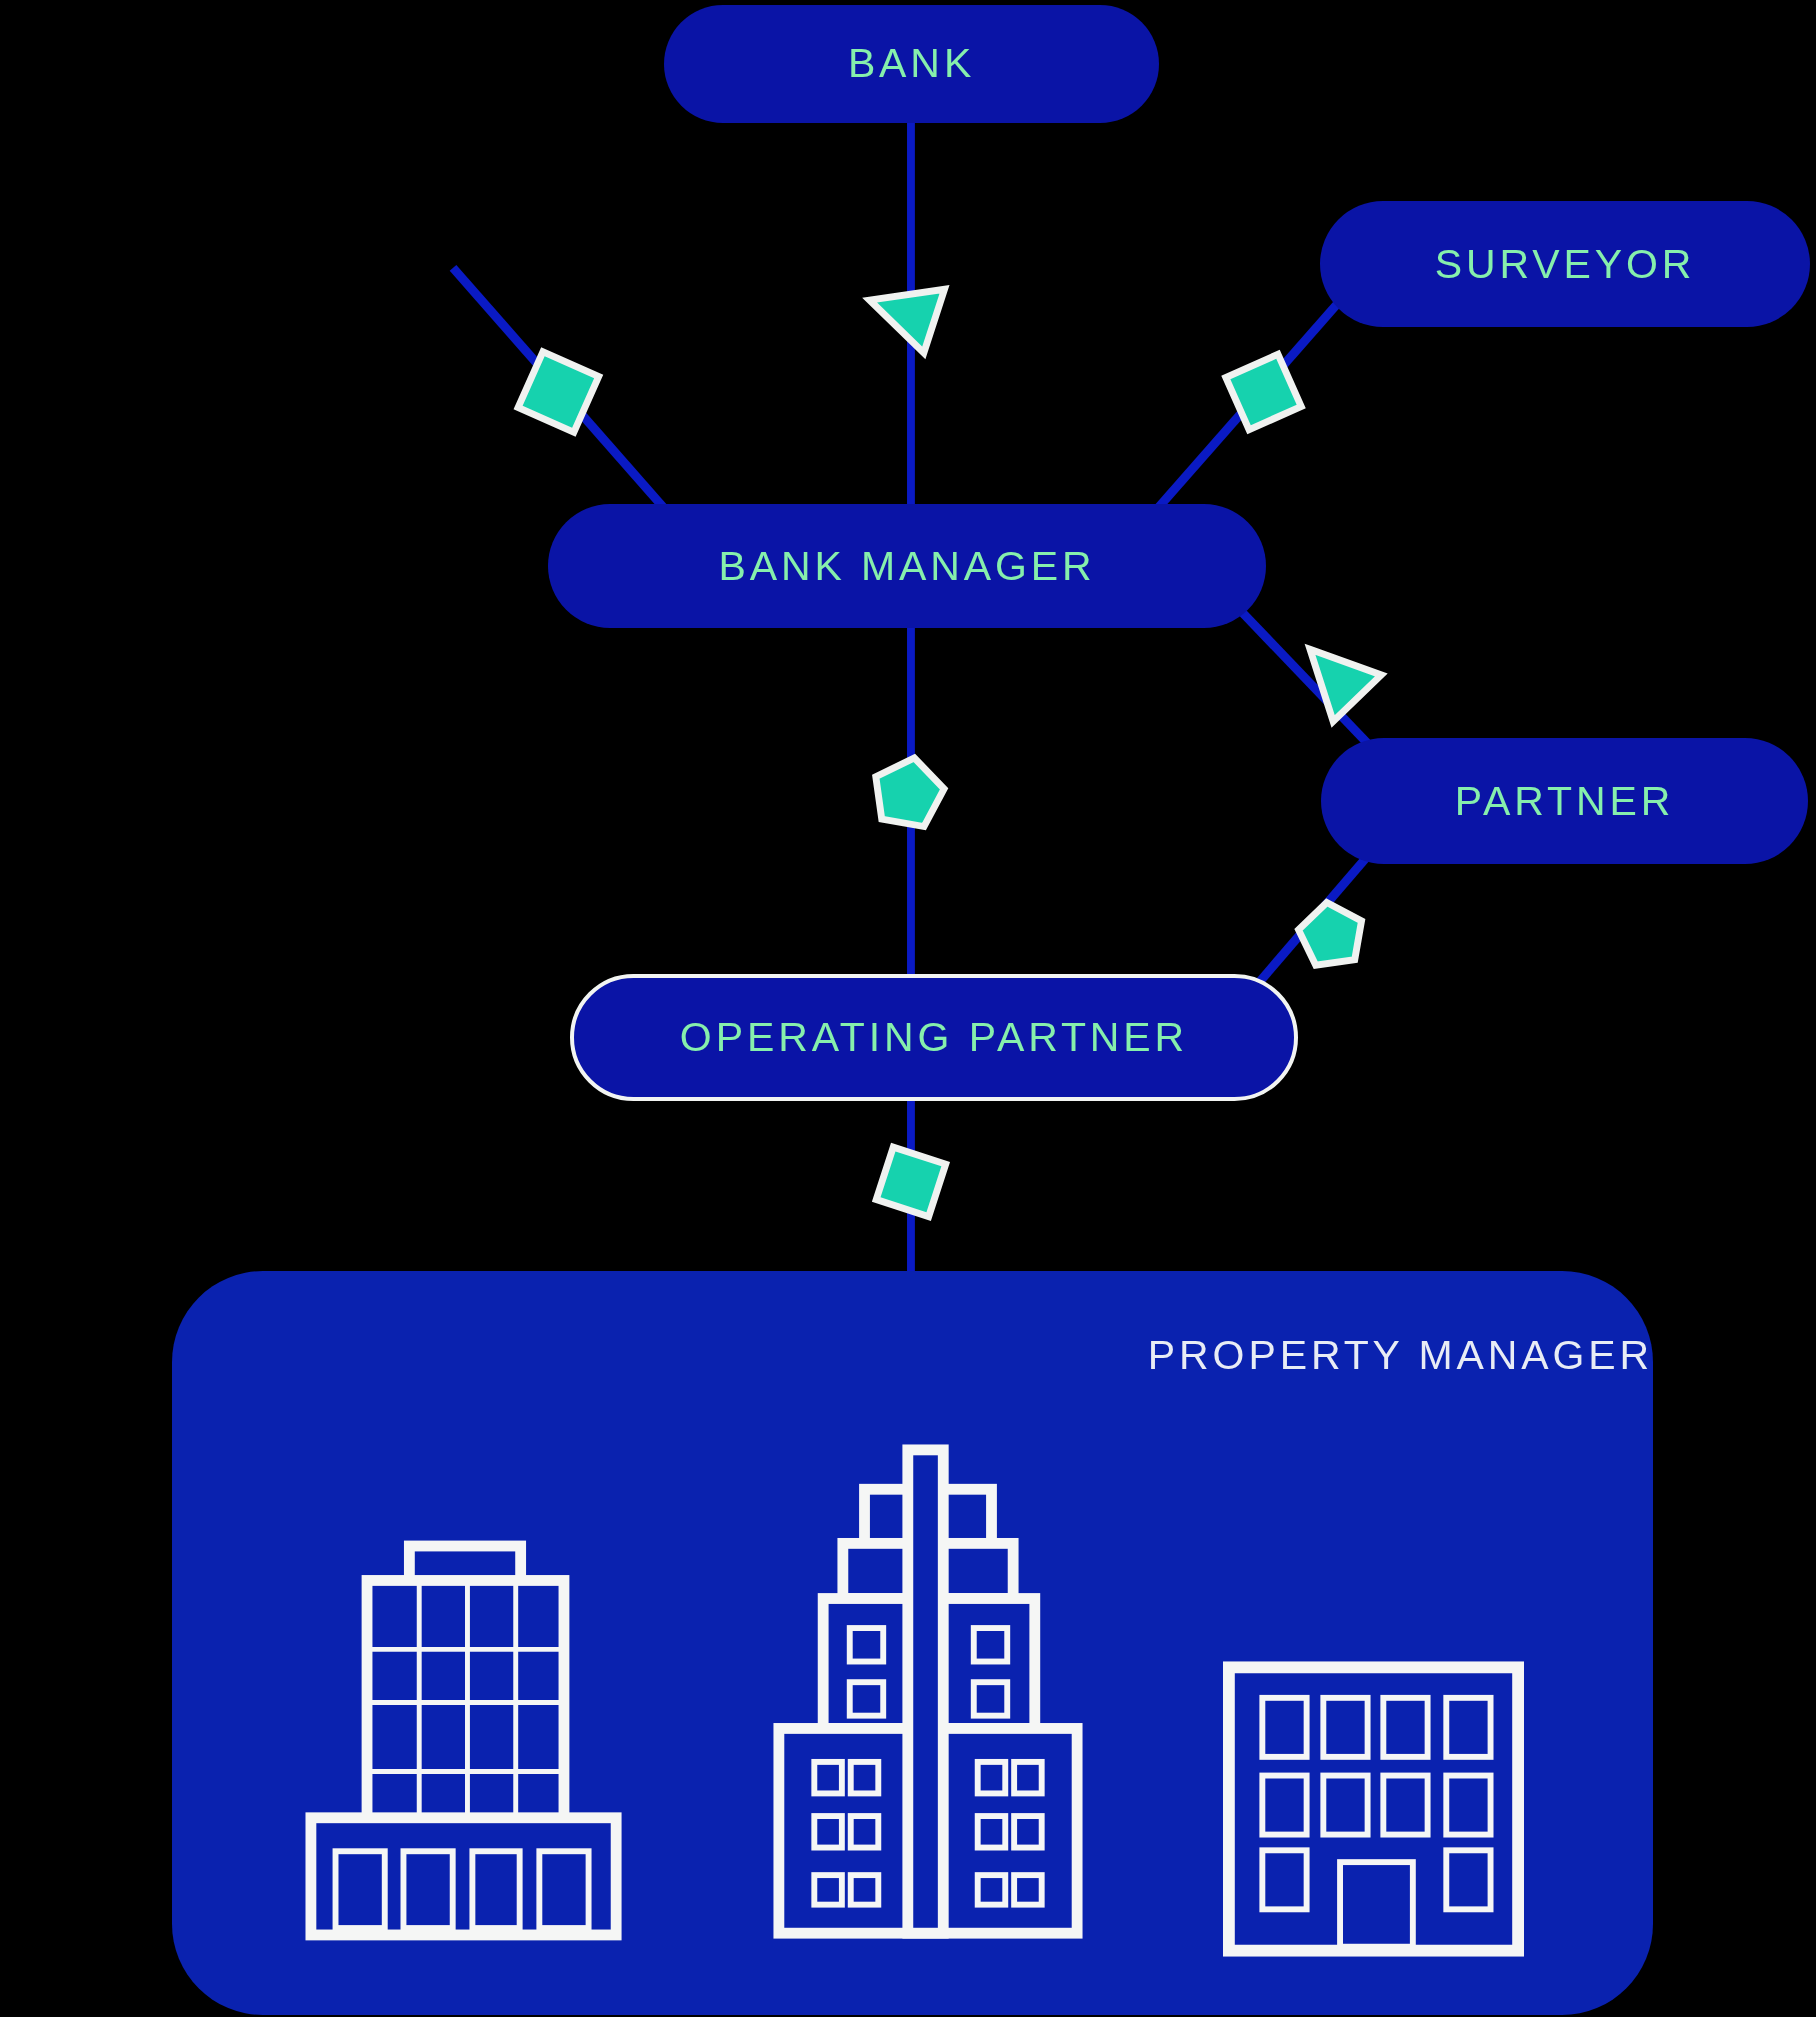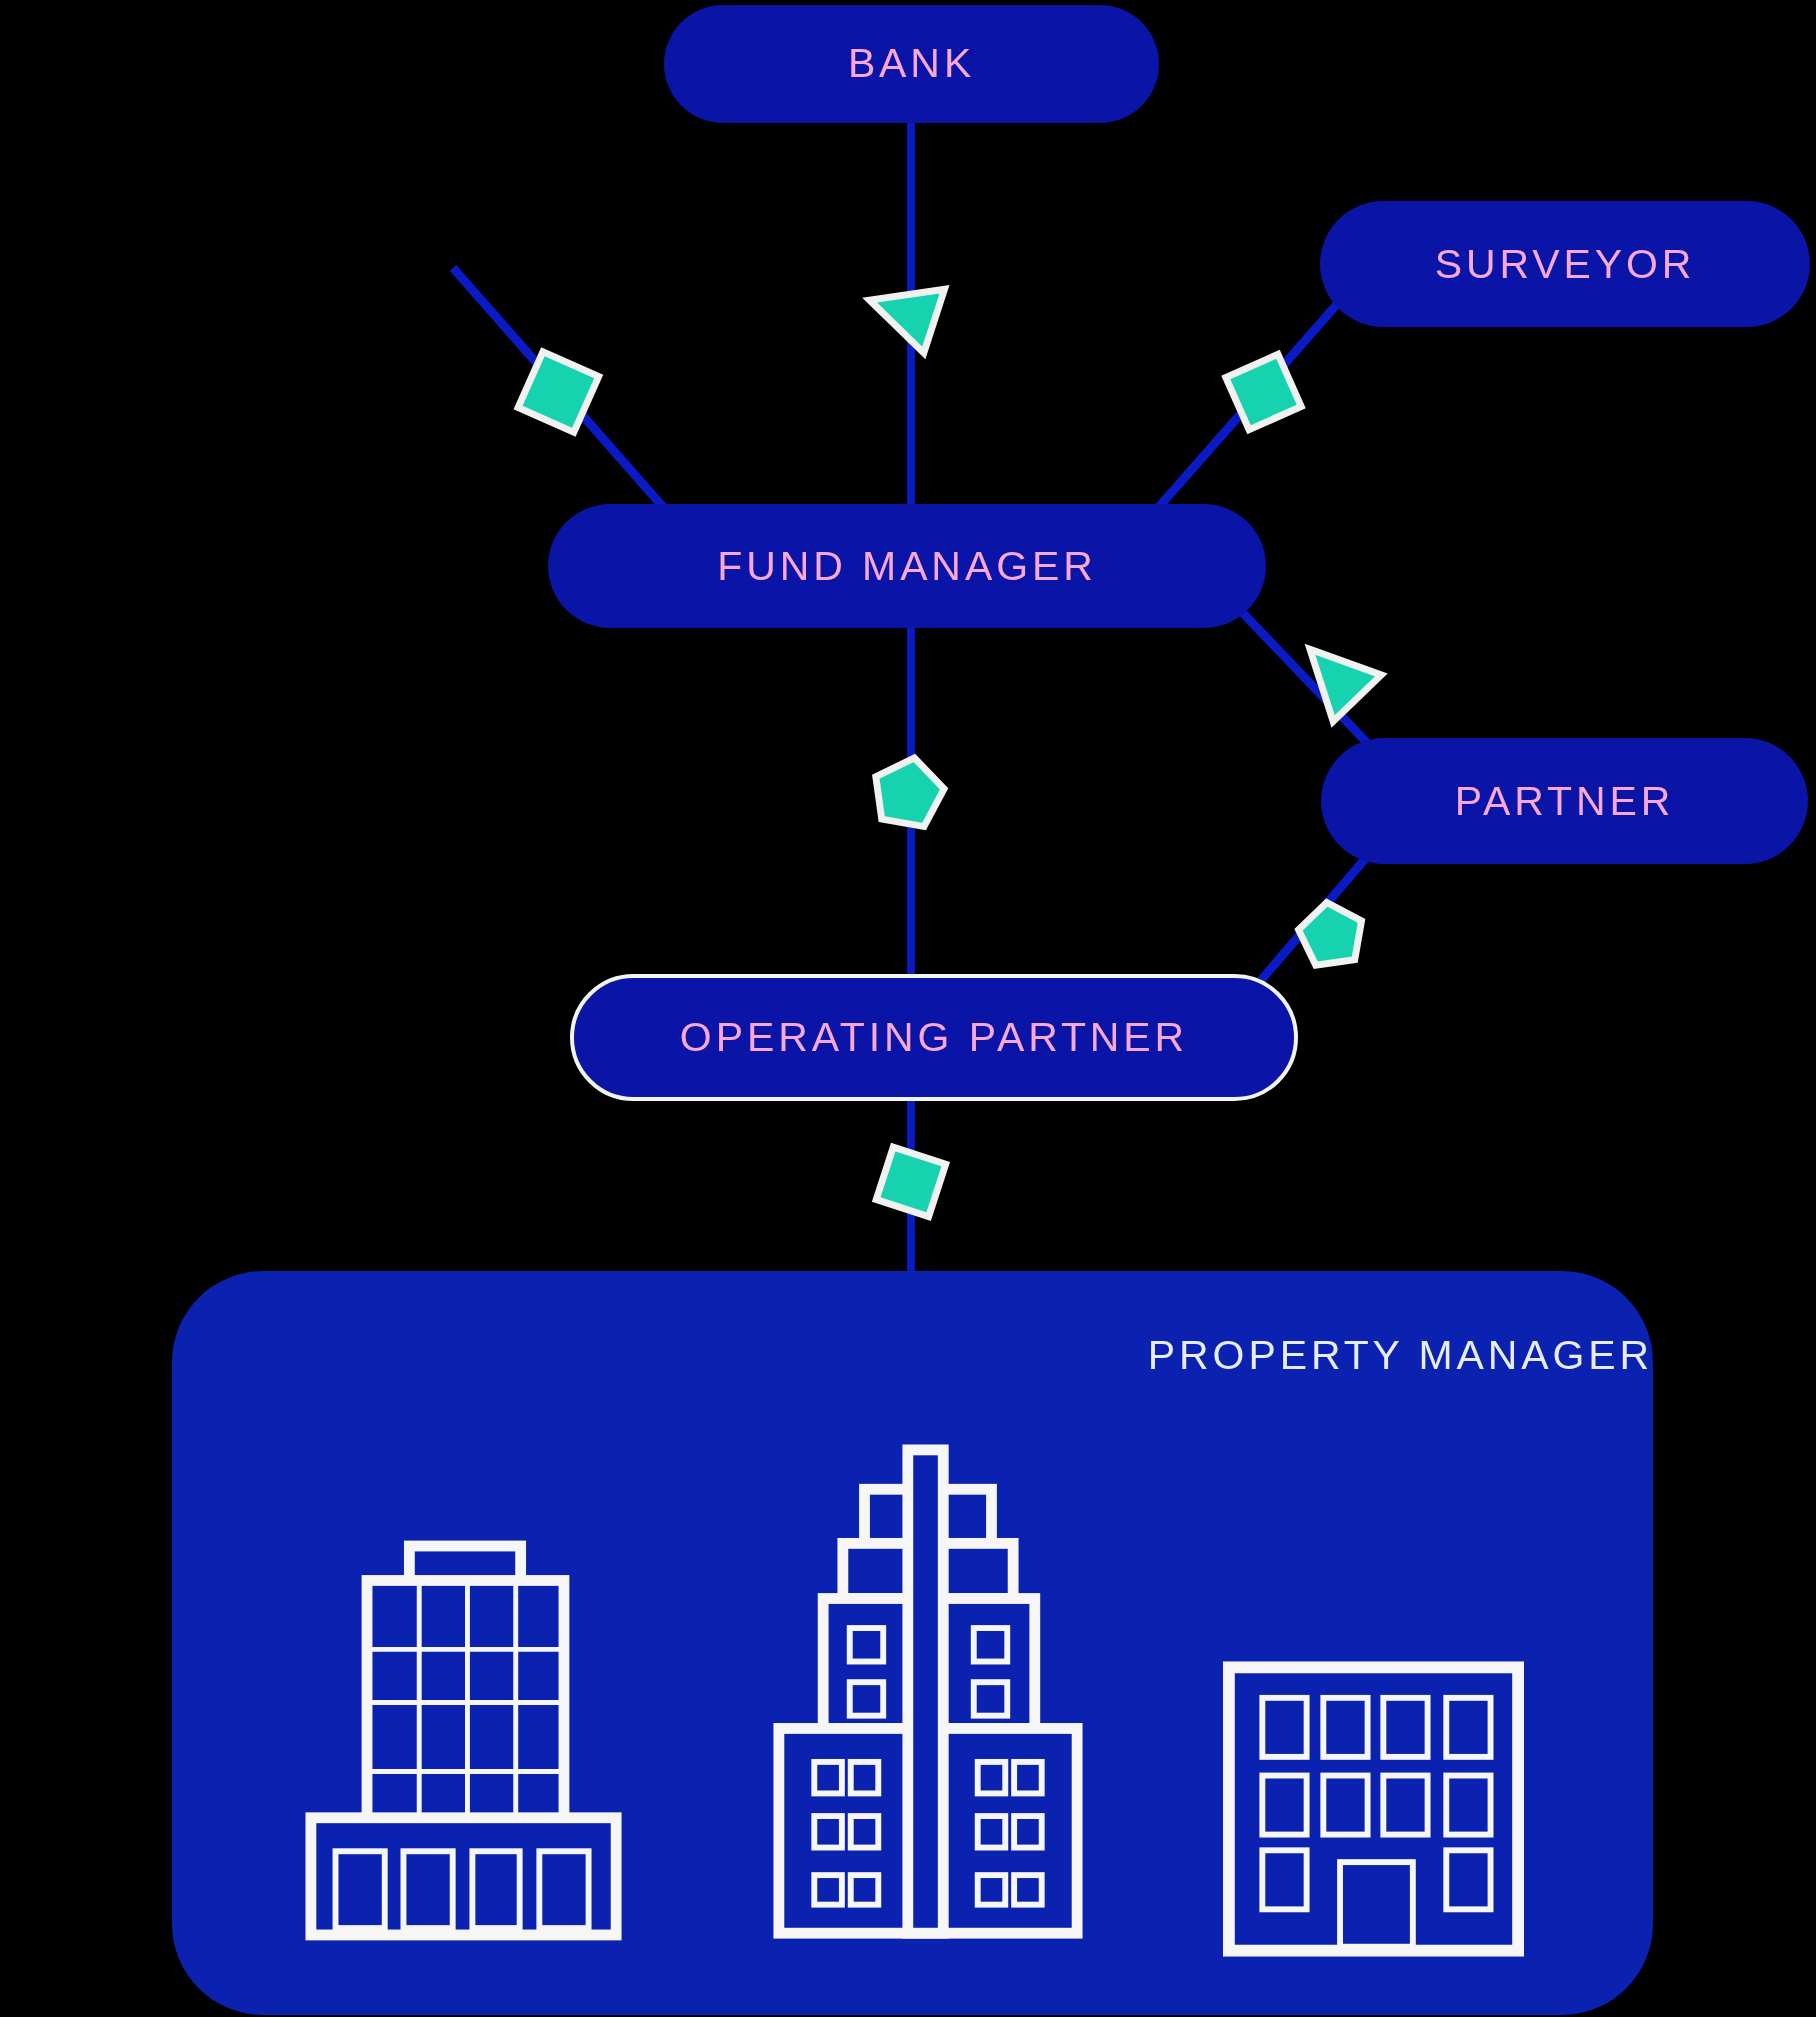--- a/index.html
+++ b/index.html
@@ -9,21 +9,21 @@
     background:#000000;
     overflow:hidden;
     font-family:"Liberation Sans", sans-serif;
   }
   #overlay{position:absolute;left:0;top:0;z-index:1;}
   .pill{
     position:absolute;z-index:2;
     background:#0A14A6;
     border-radius:984px;
     display:flex;align-items:center;justify-content:center;
-    color:#f9a8d4;
+    color:#86efac;
     font-size:41px;font-weight:300;letter-spacing:3.9px;
     box-sizing:border-box;
     white-space:nowrap;
   }
   .pill.bordered{border:4.9px solid #F2F4F2;}
   #node-bank{left:664px;top:4.9px;width:495px;height:118px;}
   #node-insurance{left:7.9px;top:203px;width:493px;height:122px;}
   #node-surveyor{left:1320px;top:201px;width:490px;height:126px;}
   #node-fund-manager{left:548px;top:504px;width:718px;height:124px;}
   #node-broker{left:1321px;top:738px;width:487px;height:126px;}
@@ -66,21 +66,21 @@
     <rect x="-28" y="-28" width="56" height="56" transform="translate(925,1200) rotate(18)" fill="#16D2AE" stroke="#F0F2F0" stroke-width="7"></rect>
   </svg>
 
   <div class="pill" id="node-bank">
     <span>BANK</span>
   </div>
   <div class="pill" id="node-surveyor">
     <span>SURVEYOR</span>
   </div>
   <div class="pill" id="node-fund-manager">
-    <span>FUND MANAGER</span>
+    <span>BANK MANAGER</span>
   </div>
   <div class="pill" id="node-broker">
     <span>PARTNER</span>
   </div>
   <div class="pill bordered" id="node-operating-partner">
     <span>OPERATING PARTNER</span>
   </div>
 
   <div id="property-box">
     <div id="property-title">PROPERTY MANAGER</div>

